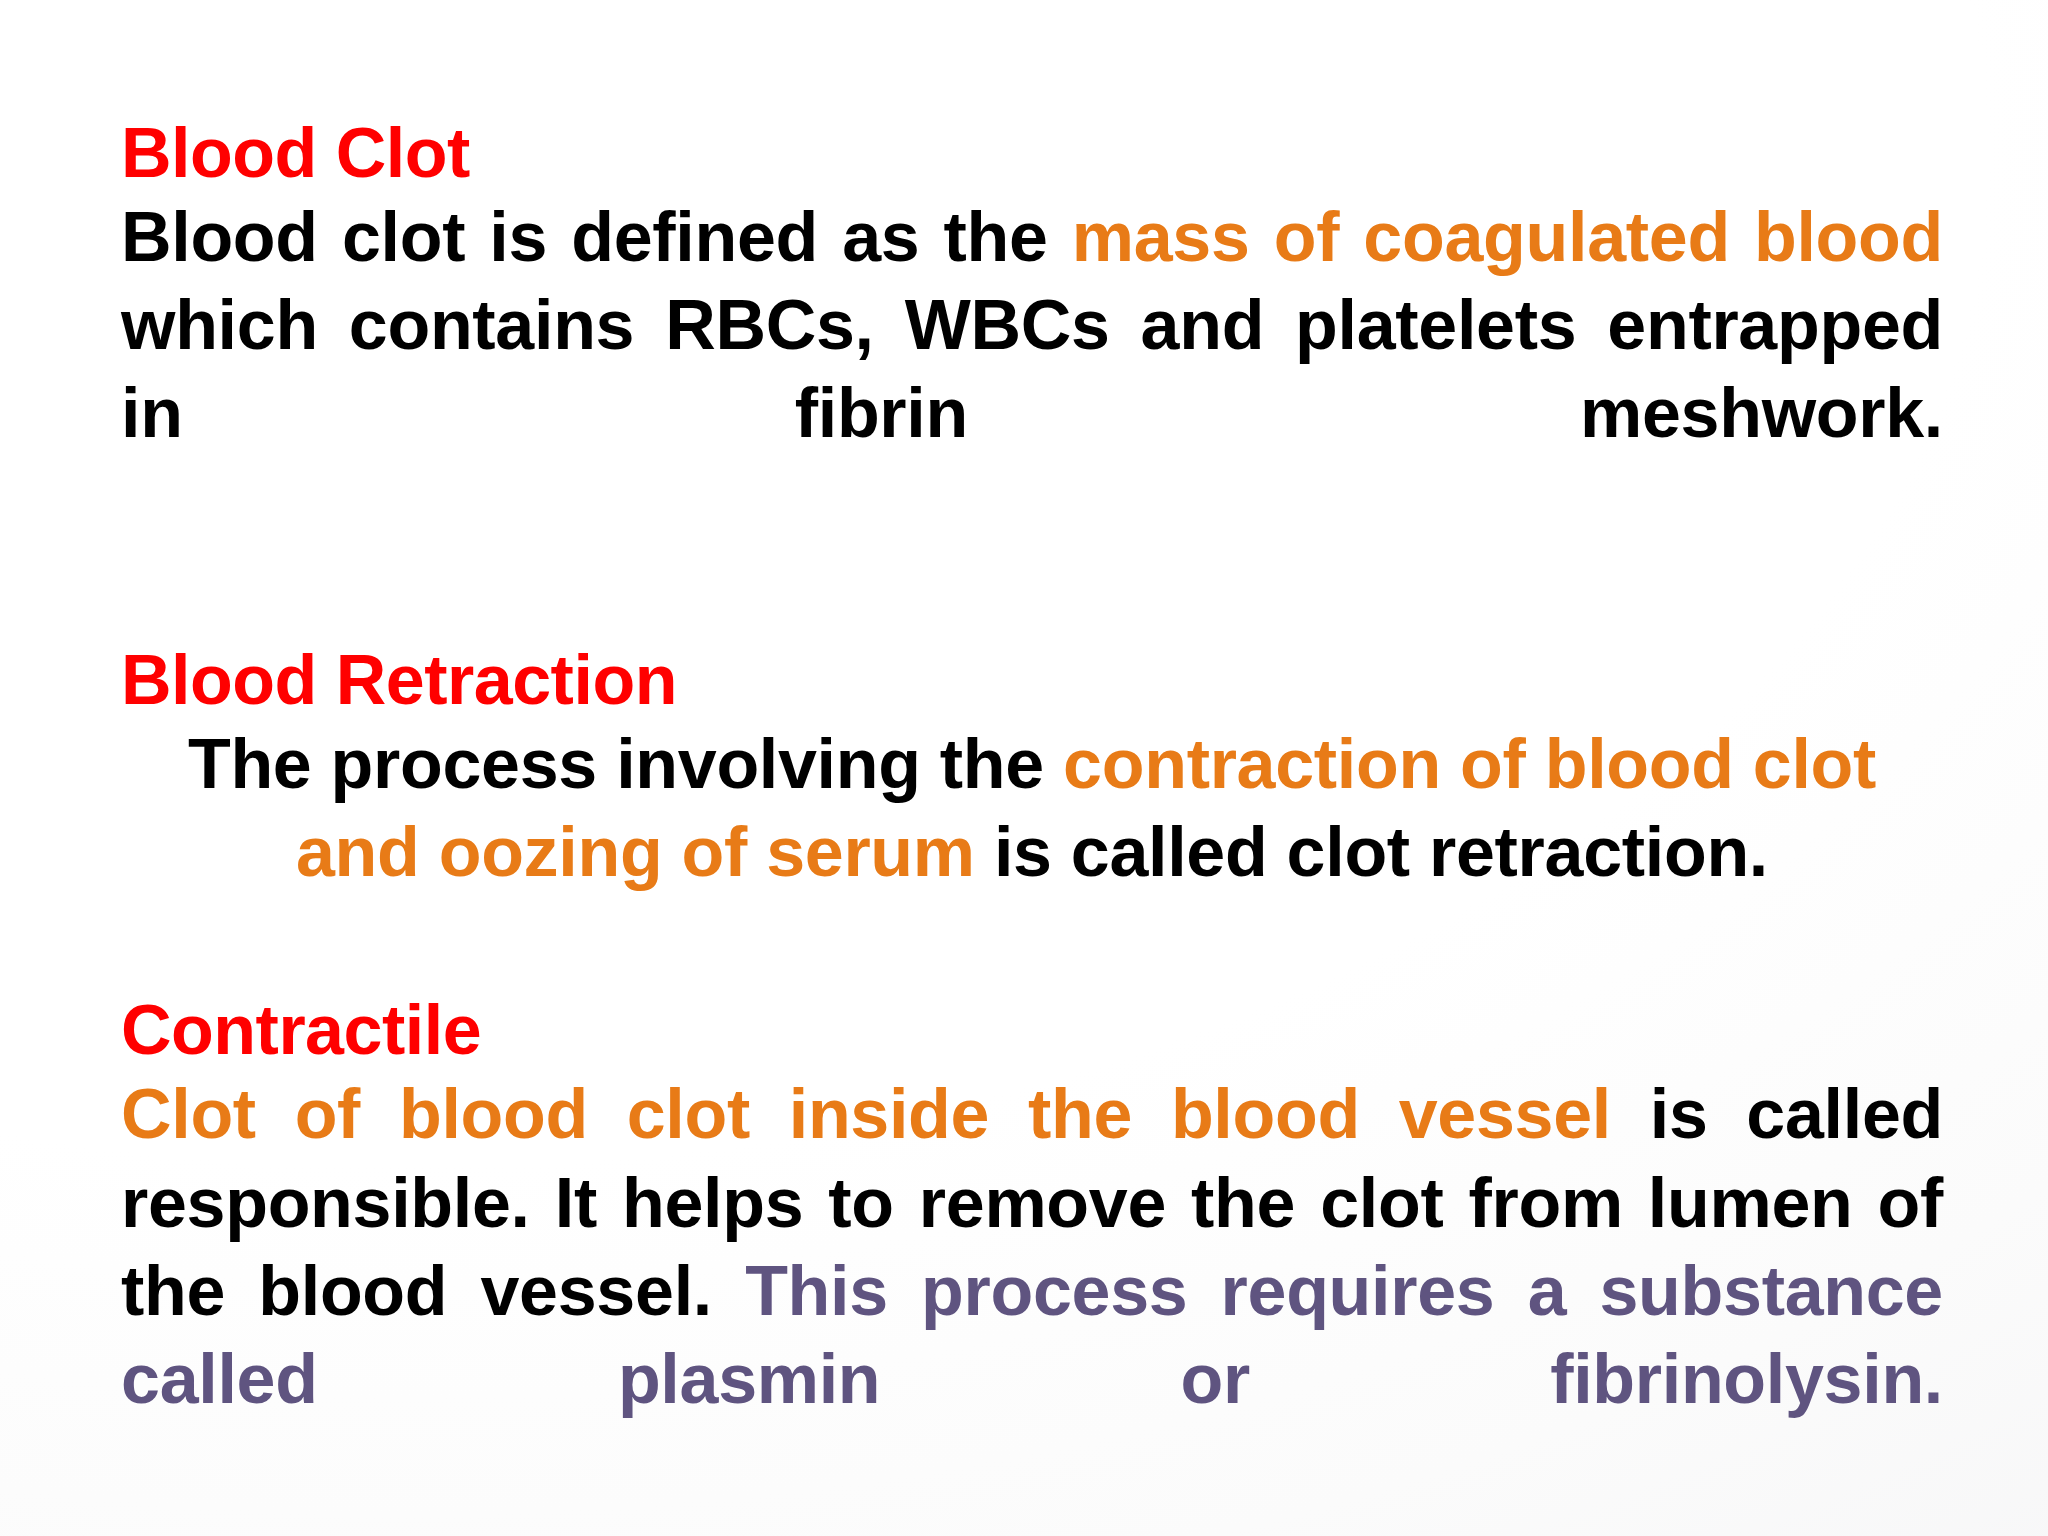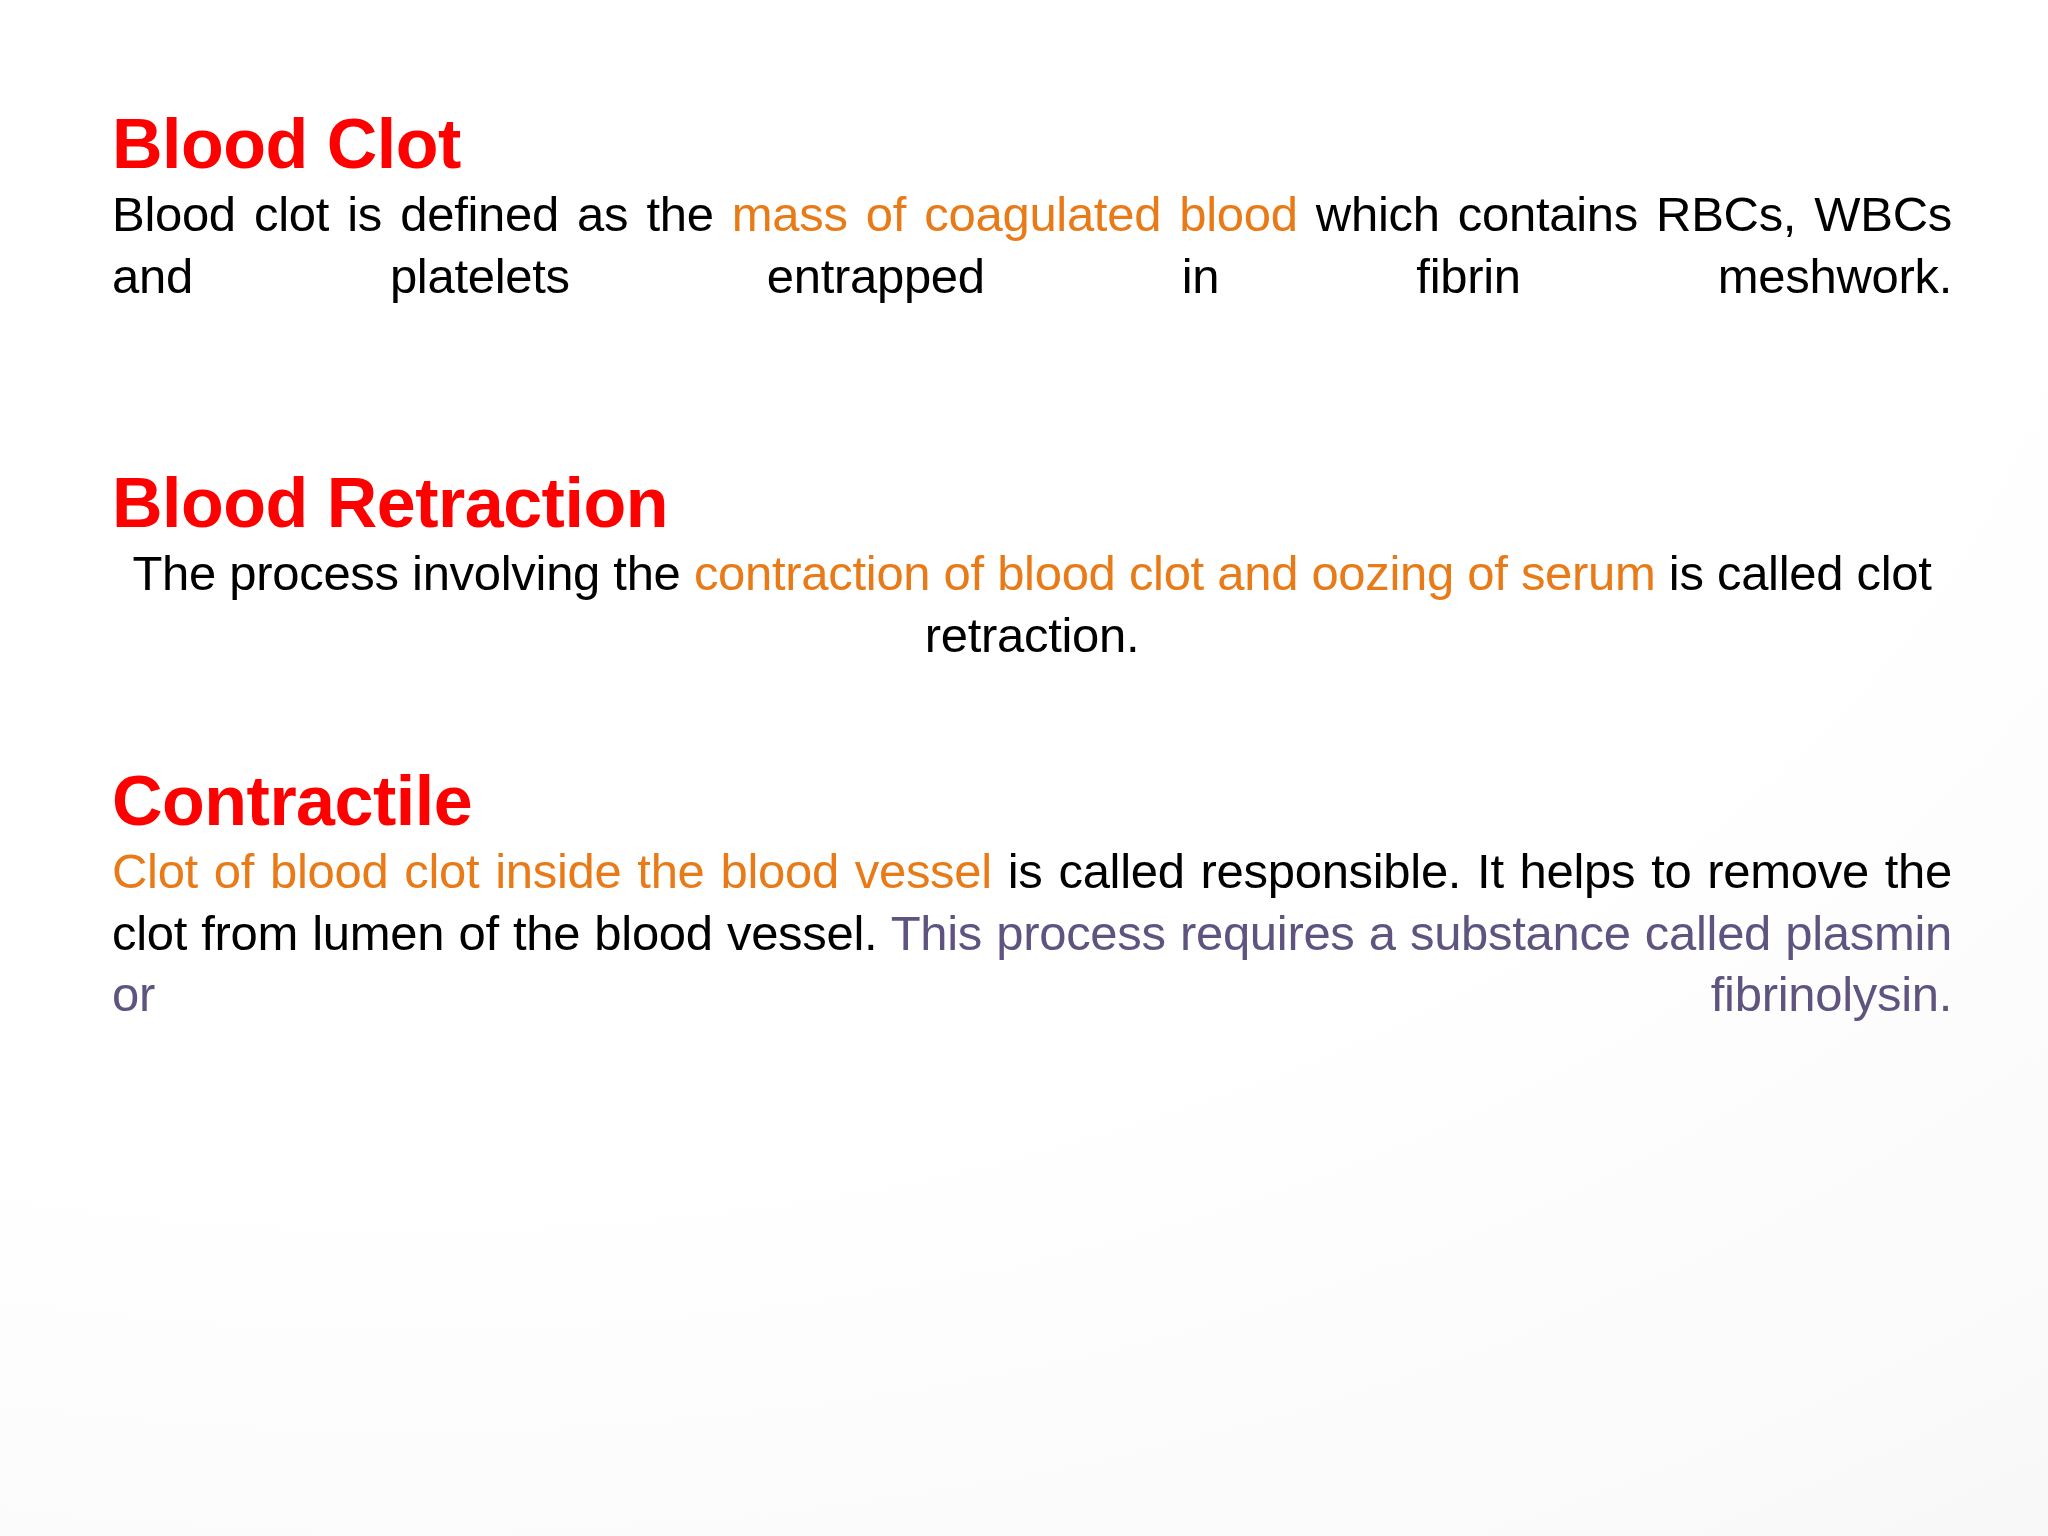--- a/index.html
+++ b/index.html
@@ -22,40 +22,40 @@
     box-sizing: border-box;
     padding: 0;
   }
   .content {
     position: absolute;
     left: 112px;
     top: 108px;
     width: 1840px;
   }
   .section {
-    margin: 0;
+    margin: 9px;
   }
   .section + .section {
     margin-top: 98px;
   }
   h2.heading {
     margin: 0 0 4px 0;
     font-family: "Liberation Sans", sans-serif;
     font-weight: bold;
     font-size: 70px;
     line-height: 1.03;
     letter-spacing: -0.5px;
     color: #FF0000;
     white-space: nowrap;
   }
   p.body-text {
     margin: 0;
     font-family: "Liberation Sans", sans-serif;
-    font-weight: normal;
-    font-size: 49px;
+    font-weight: bold;
+    font-size: 70px;
     line-height: 1.26;
     color: #000000;
     text-align: justify;
     letter-spacing: -0.3px;
     word-spacing: 0px;
   }
   p.body-text.no-justify {
     text-align: center;
   }
   

